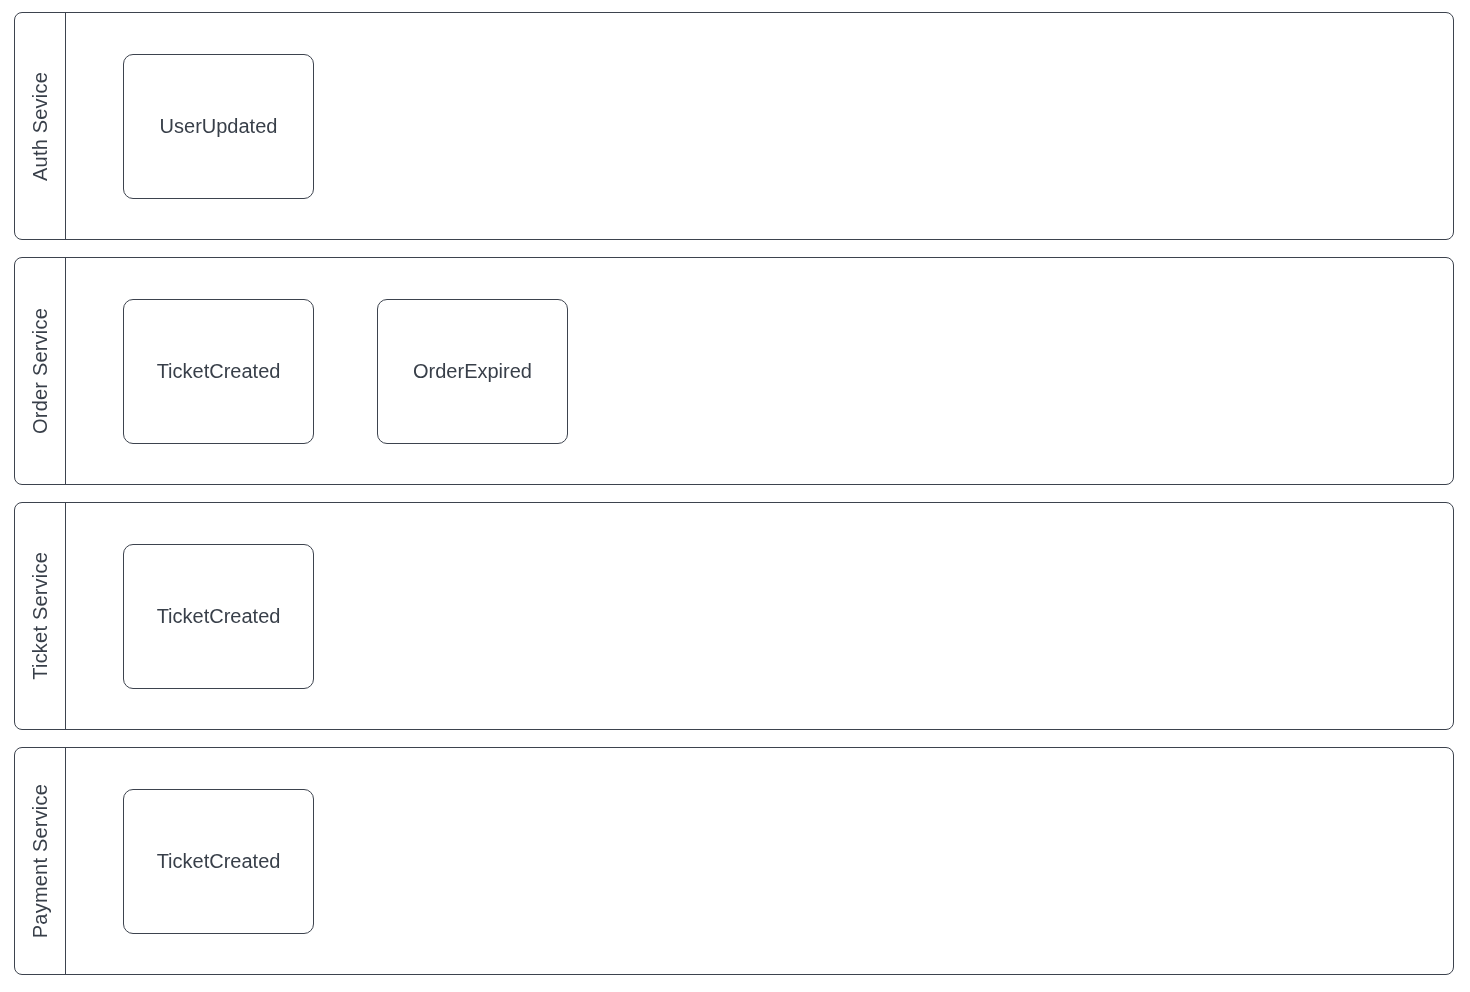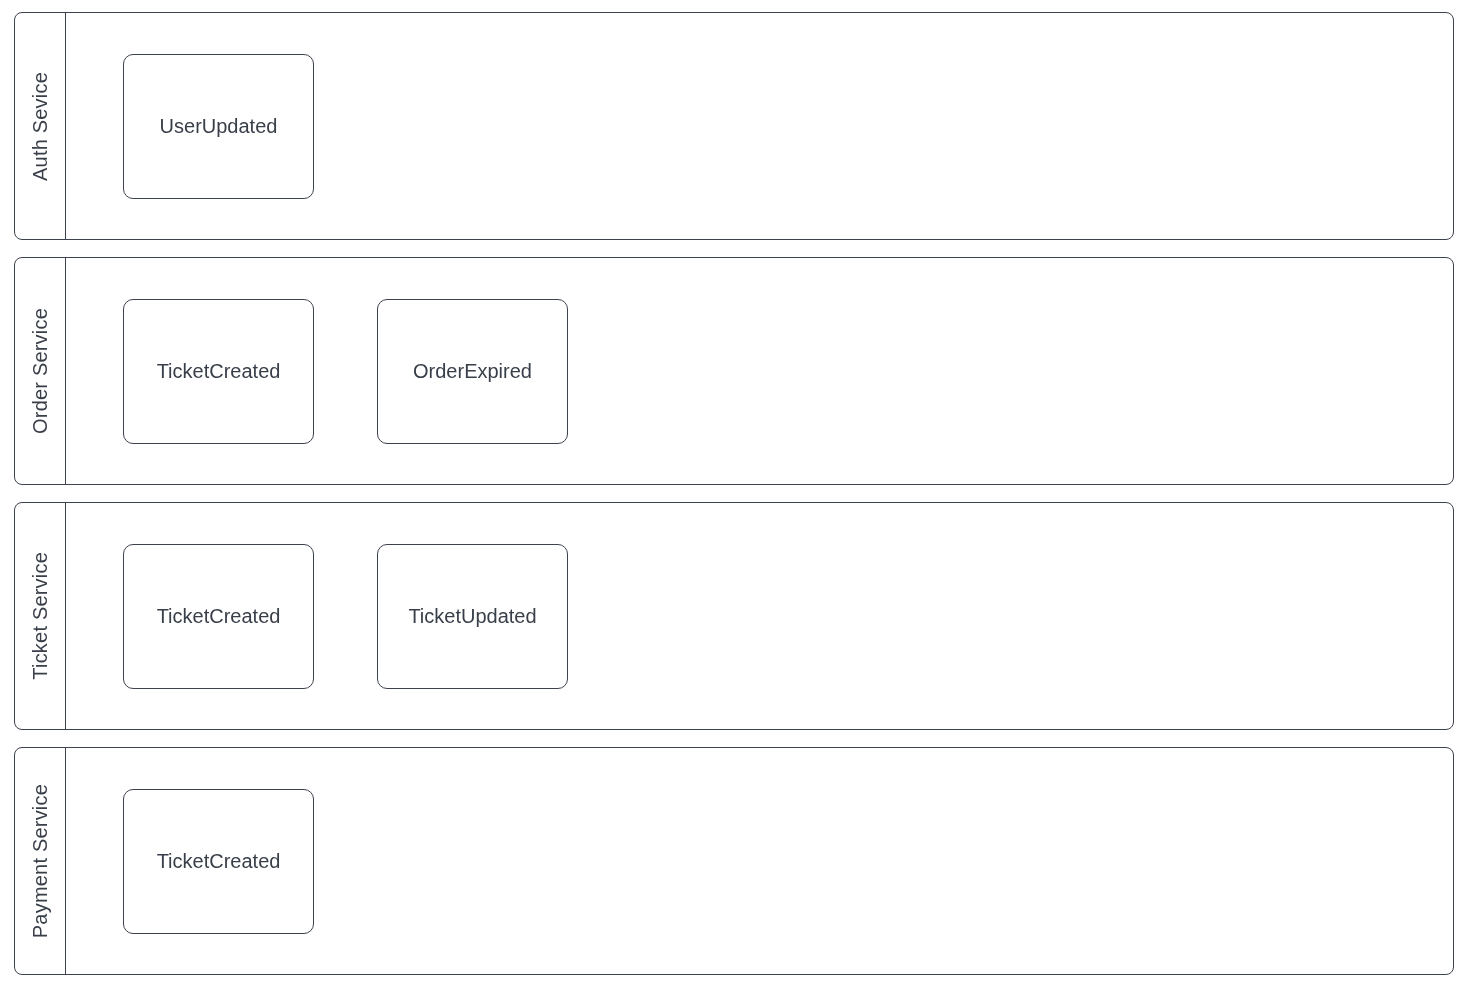--- a/index.html
+++ b/index.html
@@ -88,21 +88,20 @@
         <div class="event-node">TicketCreated</div>
         <div class="event-node">OrderExpired</div>
       </div>
     </div>
     <div class="lane">
       <div class="lane-label">
         <span>Ticket Service</span>
       </div>
       <div class="lane-body">
         <div class="event-node">TicketCreated</div>
-        <div class="event-node">TicketUpdated</div>
       </div>
     </div>
     <div class="lane">
       <div class="lane-label">
         <span>Payment Service</span>
       </div>
       <div class="lane-body">
         <div class="event-node">TicketCreated</div>
       </div>
     </div>

